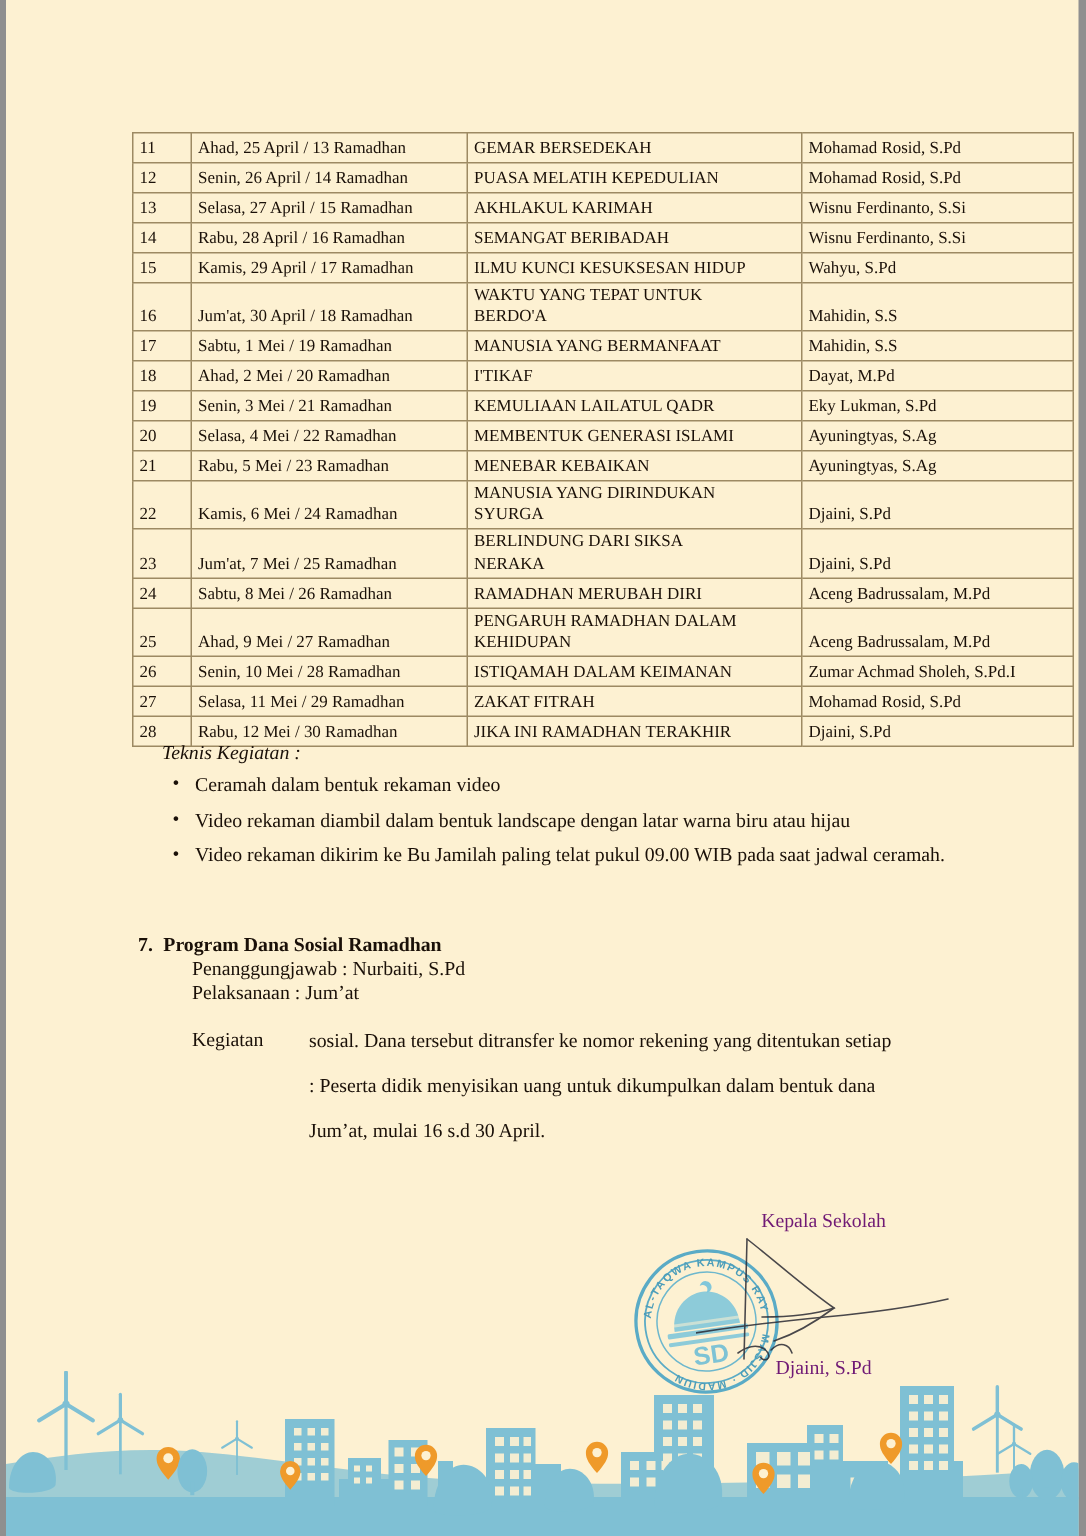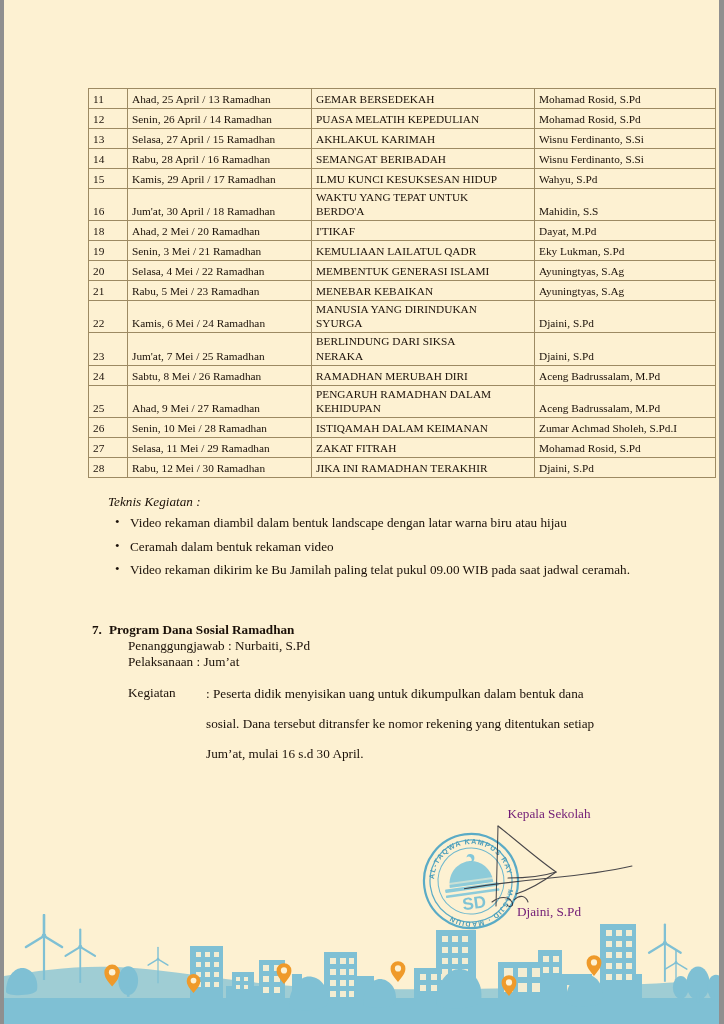--- a/index.html
+++ b/index.html
@@ -200,20 +200,28 @@
           <tr>
             <td class="c-no">16</td>
             <td class="c-date">Jum'at, 30 April / 18 Ramadhan</td>
             <td class="c-title">
               <span class="tl">WAKTU YANG TEPAT UNTUK</span>
               <span class="tl">BERDO'A</span>
             </td>
             <td class="c-spk">Mahidin, S.S</td>
           </tr>
           <tr>
+            <td class="c-no">17</td>
+            <td class="c-date">Sabtu, 1 Mei / 19 Ramadhan</td>
+            <td class="c-title">
+              <span class="tl">MANUSIA YANG BERMANFAAT</span>
+            </td>
+            <td class="c-spk">Mahidin, S.S</td>
+          </tr>
+          <tr>
             <td class="c-no">18</td>
             <td class="c-date">Ahad, 2 Mei / 20 Ramadhan</td>
             <td class="c-title">
               <span class="tl">I'TIKAF</span>
             </td>
             <td class="c-spk">Dayat, M.Pd</td>
           </tr>
           <tr>
             <td class="c-no">19</td>
             <td class="c-date">Senin, 3 Mei / 21 Ramadhan</td>
@@ -297,37 +305,37 @@
             </td>
             <td class="c-spk">Djaini, S.Pd</td>
           </tr>
         </tbody>
     </table>
   </div>
 
   <div class="blk" id="teknis-label">Teknis Kegiatan :</div>
 
   <ul class="bullets" id="teknis-bullets">
+      <li>Ceramah dalam bentuk rekaman video</li>
       <li>Video rekaman diambil dalam bentuk landscape dengan latar warna biru atau hijau</li>
-      <li>Ceramah dalam bentuk rekaman video</li>
       <li>Video rekaman dikirim ke Bu Jamilah paling telat pukul 09.00 WIB pada saat jadwal ceramah.</li>
     </ul>
 
   <div id="sec7">
     <div class="head">
       <span>7.</span>
       <span>Program Dana Sosial Ramadhan</span>
     </div>
     <div class="line">Penanggungjawab : Nurbaiti, S.Pd</div>
     <div class="line">Pelaksanaan : Jum’at</div>
     <div class="kegiatan">
       <span class="k-label">Kegiatan</span>
       <span class="k-body" id="kegiatan-body">
+          <span class="kl">sosial. Dana tersebut ditransfer ke nomor rekening yang ditentukan setiap</span>
           <span class="kl">: Peserta didik menyisikan uang untuk dikumpulkan dalam bentuk dana</span>
-          <span class="kl">sosial. Dana tersebut ditransfer ke nomor rekening yang ditentukan setiap</span>
           <span class="kl">Jum’at, mulai 16 s.d 30 April.</span>
         </span>
     </div>
   </div>
 
   <div id="signature">
     <span id="sig-title">Kepala Sekolah</span>
     <span id="sig-name">Djaini, S.Pd</span>
   </div>
 

